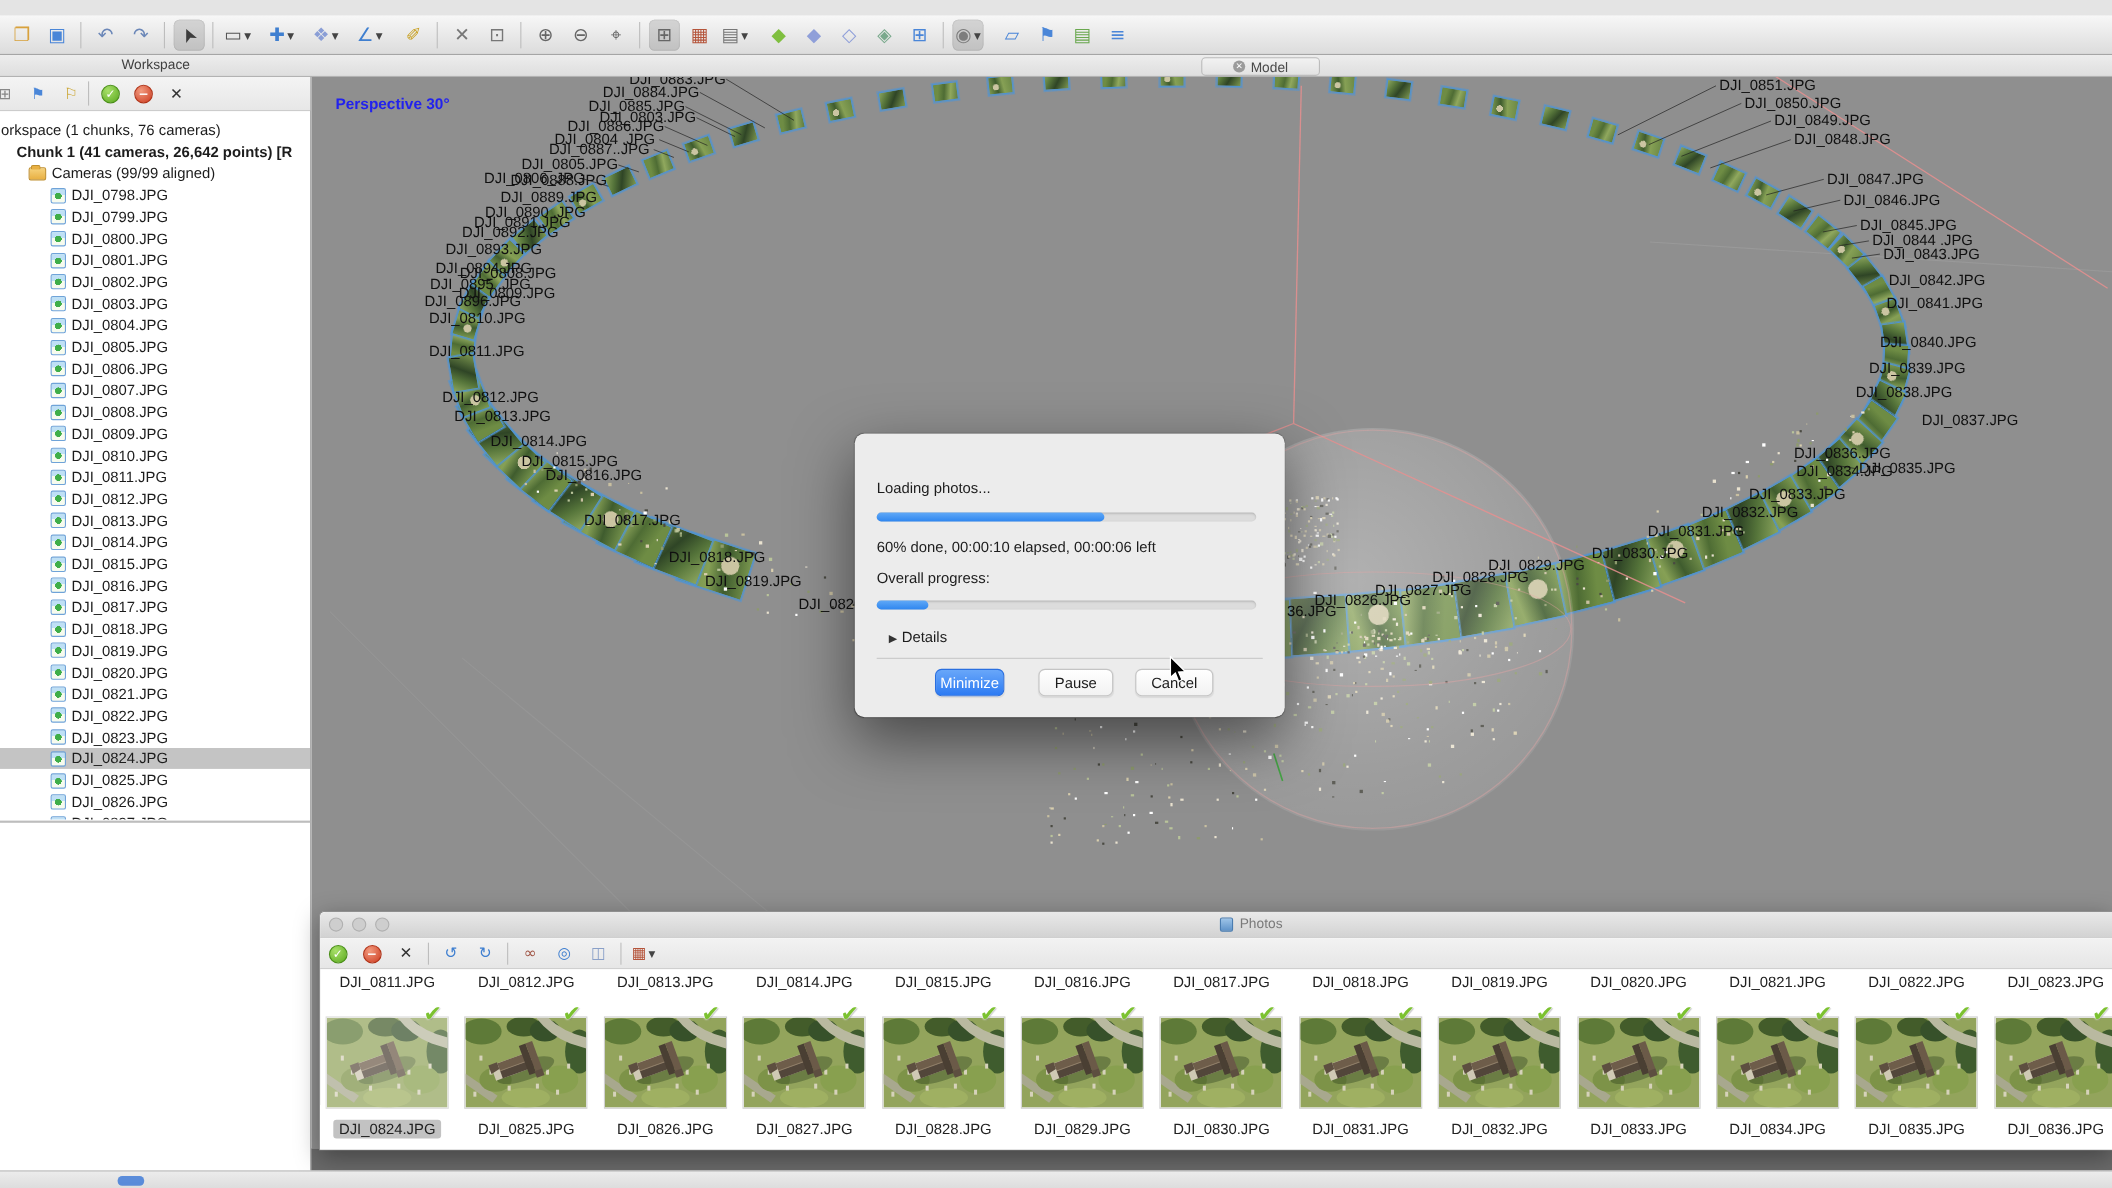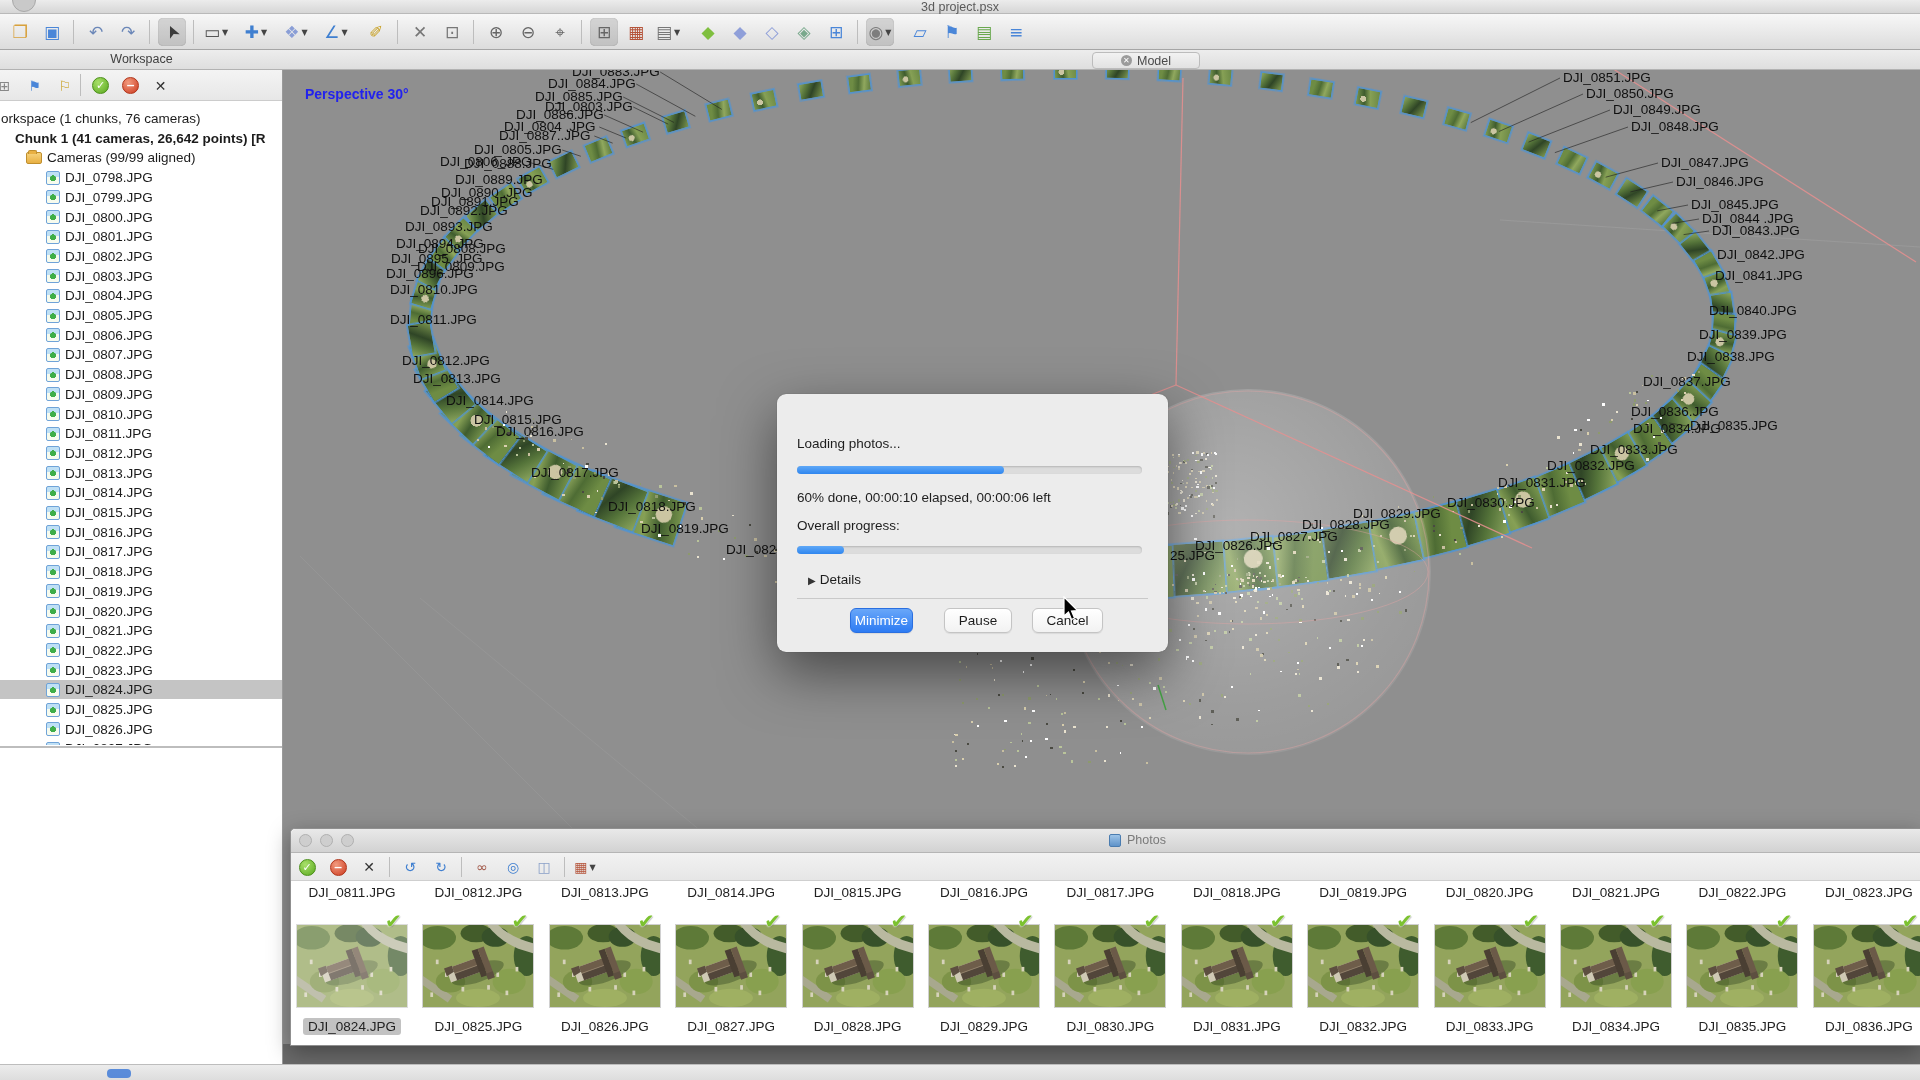--- a/index.html
+++ b/index.html
@@ -185,24 +185,20 @@
       <polygon points="9,-17 16,-17 16,14 9,14" fill="#6b5a48"></polygon>
       <polygon points="-31,-8 -24,-8 -24,8 -31,8" fill="#cfc9b4"></polygon>
       <polygon points="-33,-9 -24,-9 -24,-2 -33,0" fill="#5d4f40"></polygon>
       <rect x="8" y="12" width="8" height="7" fill="#5d4f40"></rect>
     </g>
   </symbol>
 </svg>
 
 <div id="stage">
 
-  <div id="titlebar">
-    <div class="traffic"></div>
-    <div class="wtitle">3d project.psx</div>
-  </div>
 
   <div id="maintoolbar">
       <div class="tbicon" style="left: 6px;">
         <span style="color: rgb(216, 161, 60); display: inline-block;">❐</span>
       </div>
       <div class="tbicon" style="left: 38px;">
         <span style="color: rgb(74, 134, 216); display: inline-block;">▣</span>
       </div>
       <div class="tbsep" style="left: 73px;"></div>
       <div class="tbicon" style="left: 82px;">
@@ -1169,33 +1165,33 @@
         <div class="camlabel" style="left: 1378px; top: 85px;">DJI_0847.JPG</div>
         <div class="camlabel" style="left: 1393px; top: 104px;">DJI_0846.JPG</div>
         <div class="camlabel" style="left: 1408px; top: 127px;">DJI_0845.JPG</div>
         <div class="camlabel" style="left: 1419px; top: 141px;">DJI_0844 .JPG</div>
         <div class="camlabel" style="left: 1429px; top: 153px;">DJI_0843.JPG</div>
         <div class="camlabel" style="left: 1434px; top: 177px;">DJI_0842.JPG</div>
         <div class="camlabel" style="left: 1432px; top: 198px;">DJI_0841.JPG</div>
         <div class="camlabel" style="left: 1426px; top: 233px;">DJI_0840.JPG</div>
         <div class="camlabel" style="left: 1416px; top: 257px;">DJI_0839.JPG</div>
         <div class="camlabel" style="left: 1404px; top: 279px;">DJI_0838.JPG</div>
-        <div class="camlabel" style="left: 1360px; top: 304px;">DJI_0837.JPG</div>
+        <div class="camlabel" style="left: 1464px; top: 304px;">DJI_0837.JPG</div>
         <div class="camlabel" style="left: 1348px; top: 334px;">DJI_0836.JPG</div>
         <div class="camlabel" style="left: 1407px; top: 348px;">DJI_0835.JPG</div>
         <div class="camlabel" style="left: 1350px; top: 351px;">DJI_0834.JPG</div>
         <div class="camlabel" style="left: 1307px; top: 372px;">DJI_0833.JPG</div>
         <div class="camlabel" style="left: 1264px; top: 388px;">DJI_0832.JPG</div>
         <div class="camlabel" style="left: 1215px; top: 405px;">DJI_0831.JPG</div>
         <div class="camlabel" style="left: 1164px; top: 425px;">DJI_0830.JPG</div>
         <div class="camlabel" style="left: 1070px; top: 436px;">DJI_0829.JPG</div>
         <div class="camlabel" style="left: 1019px; top: 447px;">DJI_0828.JPG</div>
         <div class="camlabel" style="left: 967px; top: 459px;">DJI_0827.JPG</div>
         <div class="camlabel" style="left: 912px; top: 468px;">DJI_0826.JPG</div>
-        <div class="camlabel" style="left: 887px; top: 478px;">25.JPG</div>
+        <div class="camlabel" style="left: 887px; top: 478px;">36.JPG</div>
         <div class="camlabel" style="left: 443px; top: 472px;">DJI_0820.JPG</div>
         <div class="camlabel" style="left: 289px; top: -6px;">DJI_0883.JPG</div>
         <div class="camlabel" style="left: 265px; top: 6px;">DJI_0884.JPG</div>
         <div class="camlabel" style="left: 252px; top: 19px;">DJI_0885.JPG</div>
         <div class="camlabel" style="left: 262px; top: 29px;">DJI_0803.JPG</div>
         <div class="camlabel" style="left: 233px; top: 37px;">DJI_0886.JPG</div>
         <div class="camlabel" style="left: 221px; top: 49px;">DJI_0804 .JPG</div>
         <div class="camlabel" style="left: 216px; top: 58px;">DJI_0887..JPG</div>
         <div class="camlabel" style="left: 191px; top: 72px;">DJI_0805.JPG</div>
         <div class="camlabel" style="left: 157px; top: 84px;">DJI_0806_JPG</div>

